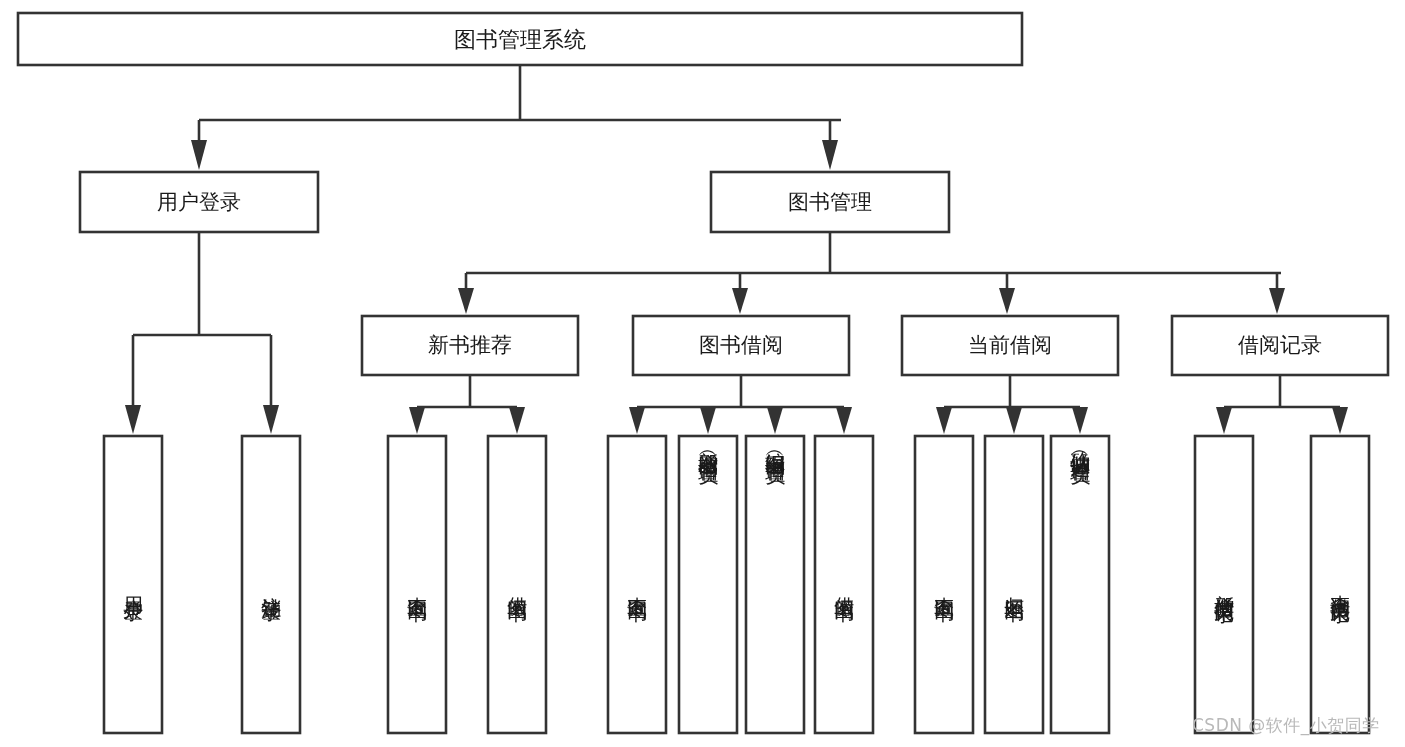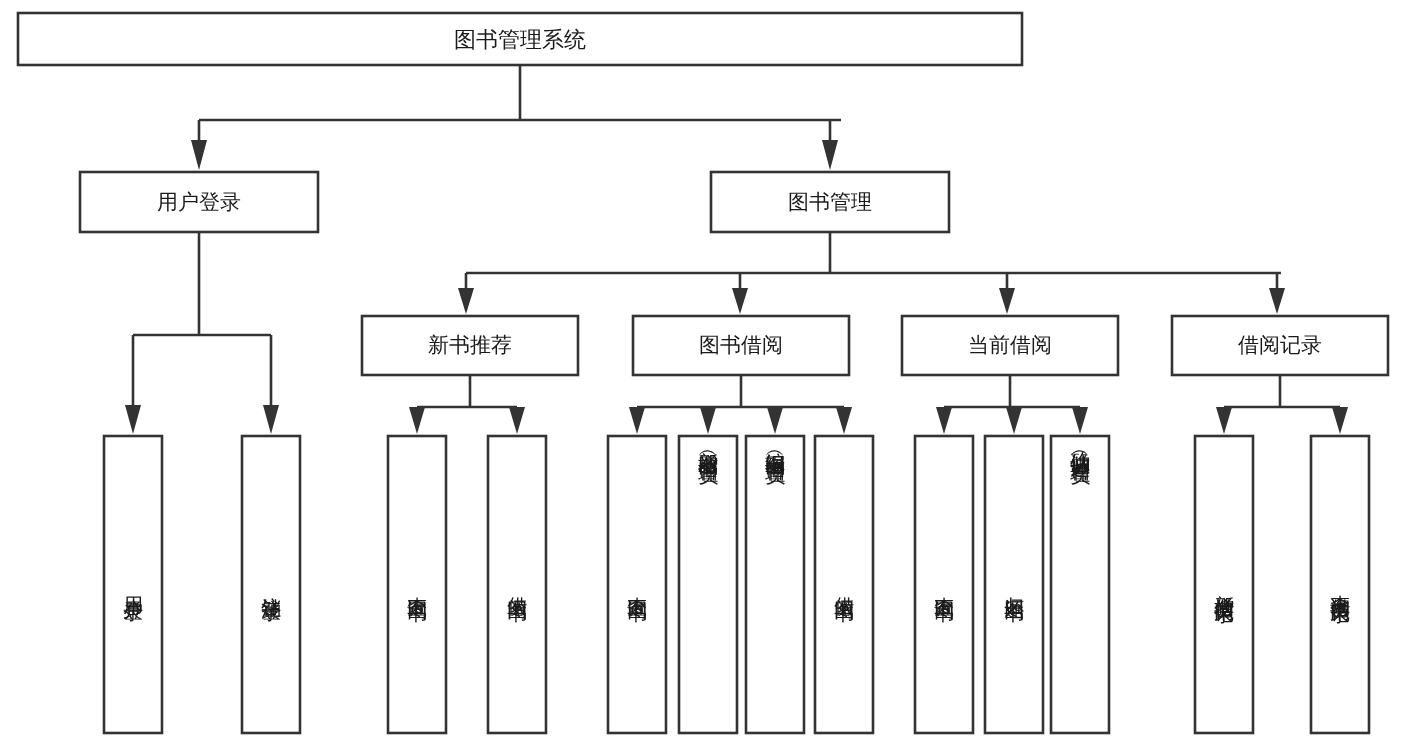--- a/index.html
+++ b/index.html
@@ -222,14 +222,15 @@
     <span class="leaf-label-v">确认归还（管理员）</span>
   </div>
 
   <div class="leaf-label-wrap" style="left:1195px; top:436px; width:58px; height:297px;">
     <span class="leaf-label-v">新增借阅记录</span>
   </div>
   <div class="leaf-label-wrap" style="left:1311px; top:436px; width:58px; height:297px;">
     <span class="leaf-label-v">查询借阅记录</span>
   </div>
 
+  <div class="watermark" style="left:1192px; top:714px;">CSDN @软件_小贺同学</div>
 
 </div>
 
 </body></html>

